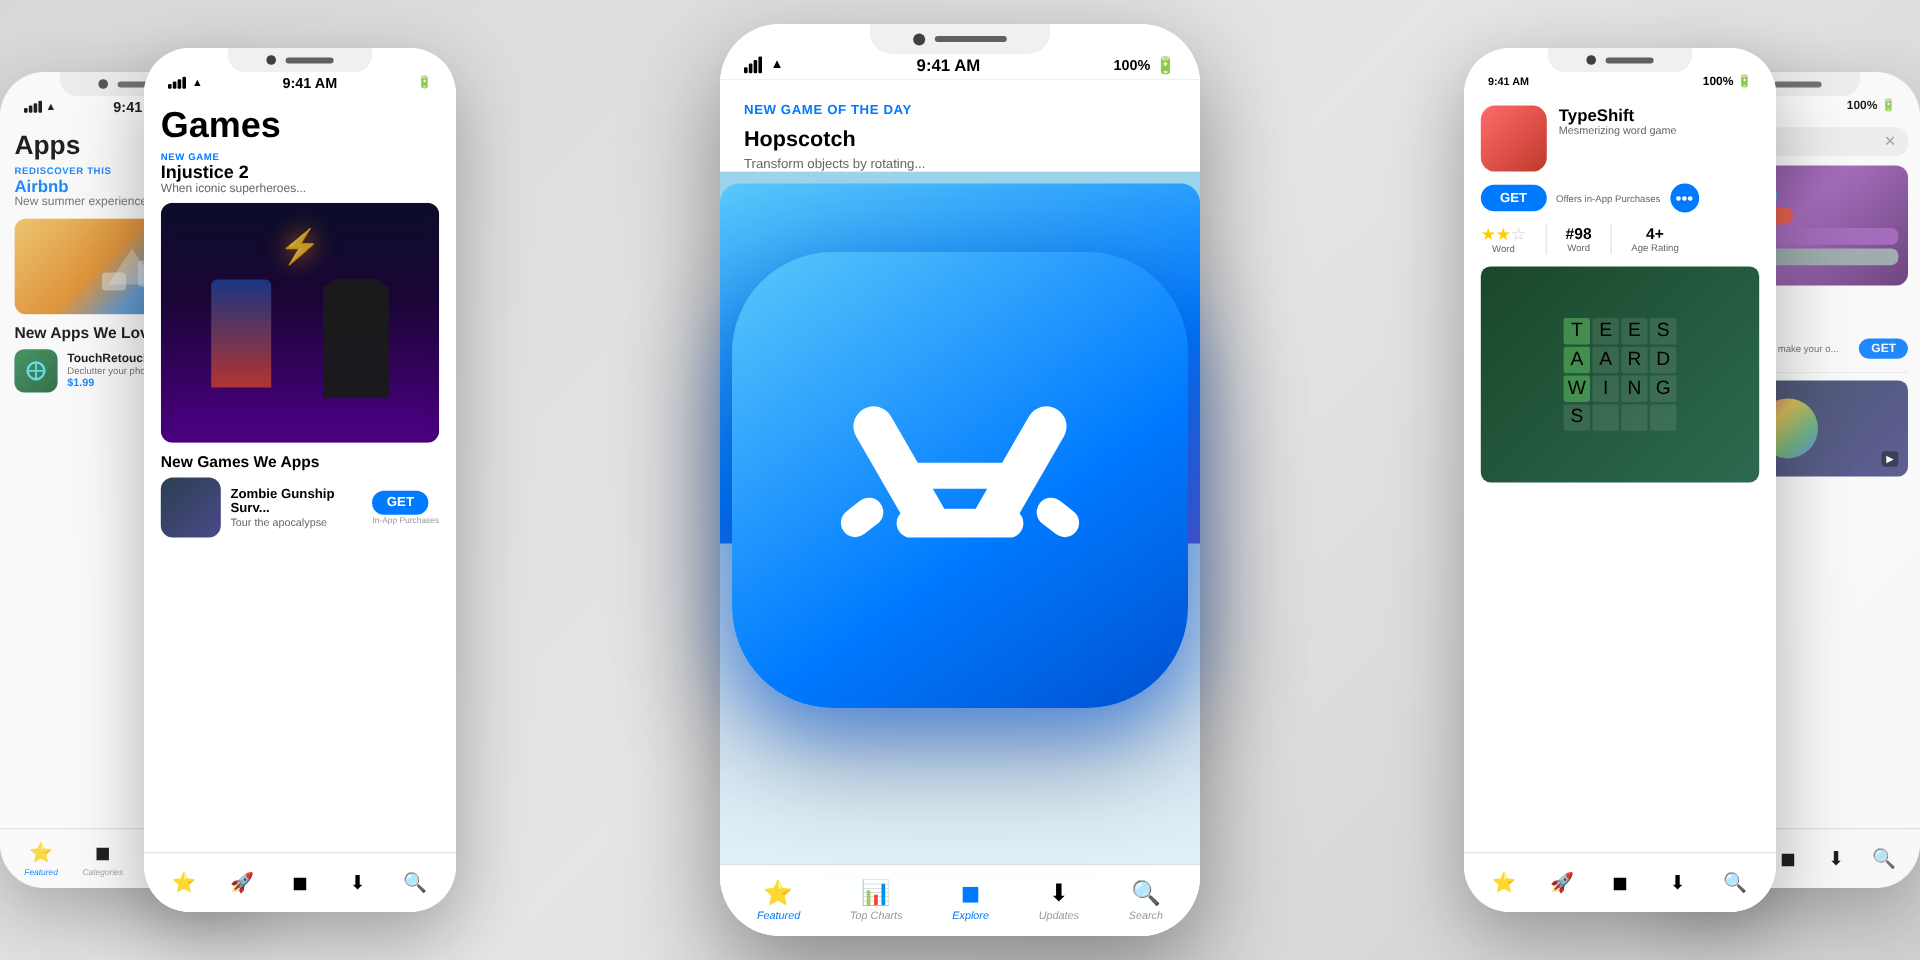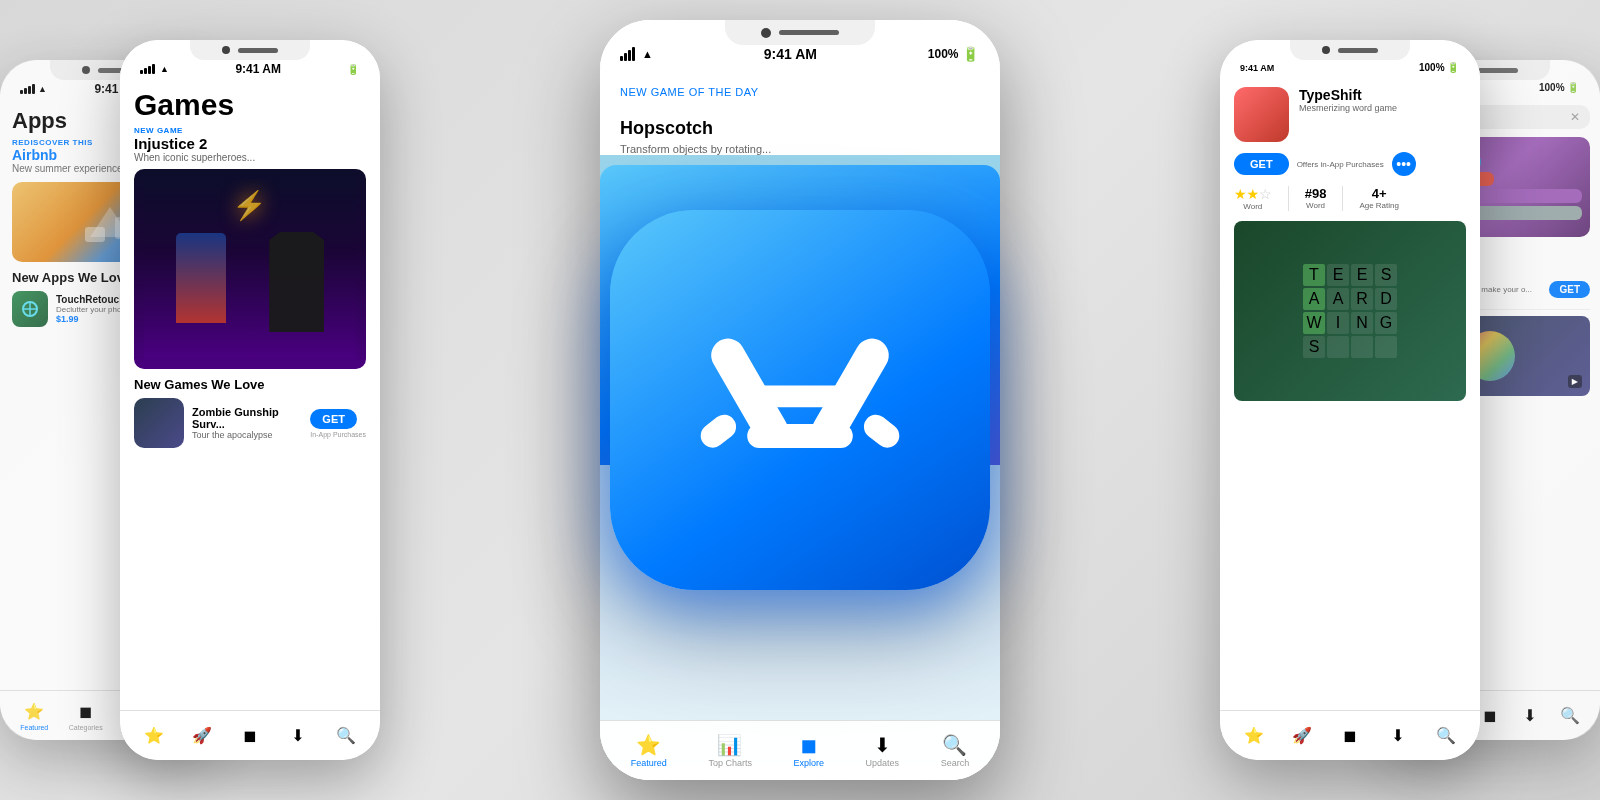--- a/index.html
+++ b/index.html
@@ -298,20 +298,21 @@
       width: 22px;
       height: 22px;
       display: flex;
       align-items: center;
       justify-content: center;
     }
 
     .nav-label {
       font-size: 8px;
       color: #999;
+      font-style: italic;
     }
 
     .nav-label.active { color: #007aff; }
 
     
     .typeshift-screen .app-header {
       display: flex;
       align-items: flex-start;
       gap: 10px;
       margin-bottom: 10px;
@@ -618,21 +619,21 @@
                 <div style="width:100%;height:100%;position:relative;overflow:hidden;">
                   <div style="position:absolute;inset:0;background:linear-gradient(180deg,#0d0d2b 0%,#1a0536 40%,#4a0080 100%);"></div>
 
                   <div style="position:absolute;left:15%;bottom:20%;width:50px;height:90px;background:linear-gradient(180deg,#1a3a8a,#c0392b);border-radius:5px 5px 0 0;opacity:0.9;"></div>
 
                   <div style="position:absolute;right:15%;bottom:15%;width:55px;height:100px;background:#1a1a1a;border-radius:5px 5px 0 0;clip-path:polygon(20% 0%,80% 0%,100% 8%,100% 100%,0% 100%,0% 8%);opacity:0.95;"></div>
                   <div style="position:absolute;top:10px;left:50%;transform:translateX(-50%);color:rgba(255,200,0,0.7);font-size:28px;font-weight:900;text-shadow:0 0 20px rgba(255,150,0,0.8);">⚡</div>
                 </div>
               </div>
             </div>
-            <div class="section-title">New Games We Love</div>
+            <div class="section-title">New Games We Apps</div>
             <div class="zombie-game-item">
               <div class="zombie-icon"></div>
               <div class="zombie-info">
                 <div class="zombie-name">Zombie Gunship Surv...</div>
                 <div class="zombie-desc">Tour the apocalypse</div>
               </div>
               <div>
                 <button class="get-button" style="font-size:11px;padding:4px 12px;">GET</button>
                 <div style="font-size:7px;color:#999;text-align:center;margin-top:2px;">In-App Purchases</div>
               </div>
@@ -684,21 +685,21 @@
           <span class="status-time" style="font-size:14px;font-weight:700;">9:41 AM</span>
           <div style="display:flex;align-items:center;gap:4px;">
             <span style="font-size:12px;">100%</span>
             <span style="font-size:14px;">🔋</span>
           </div>
         </div>
 
         <div style="height:calc(100% - 60px); background:linear-gradient(180deg,#a8d8ea 0%,#87ceeb 30%,#c8e0f4 60%,#e8f4f8 100%); position:relative; overflow:hidden;">
 
           <div style="padding:20px 20px 0; background:#fff;">
-            <div style="font-size:11px;color:#007aff;font-weight:400;text-transform:uppercase;letter-spacing:0.5px;margin-bottom:20px;">NEW GAME OF THE DAY</div>
+            <div style="font-size:11px;color:#007aff;font-weight:700;text-transform:uppercase;letter-spacing:0.5px;margin-bottom:8px;">NEW GAME OF THE DAY</div>
             <div style="font-size:18px;font-weight:700;margin-bottom:4px;">Hopscotch</div>
             <div style="font-size:11px;color:#666;">Transform objects by rotating...</div>
           </div>
 
           <div style="width:100%;height:300px;background:linear-gradient(160deg,#5ac8fa 0%,#007aff 60%,#5856d6 100%);margin-top:10px;border-radius:16px 16px 0 0;display:flex;align-items:center;justify-content:center;overflow:hidden;">
 
             <div style="display:flex;flex-direction:column;align-items:center;gap:8px;">
               <div style="width:60px;height:60px;background:rgba(255,255,255,0.3);border-radius:50%;display:flex;align-items:center;justify-content:center;font-size:30px;">🎮</div>
             </div>
           </div>

